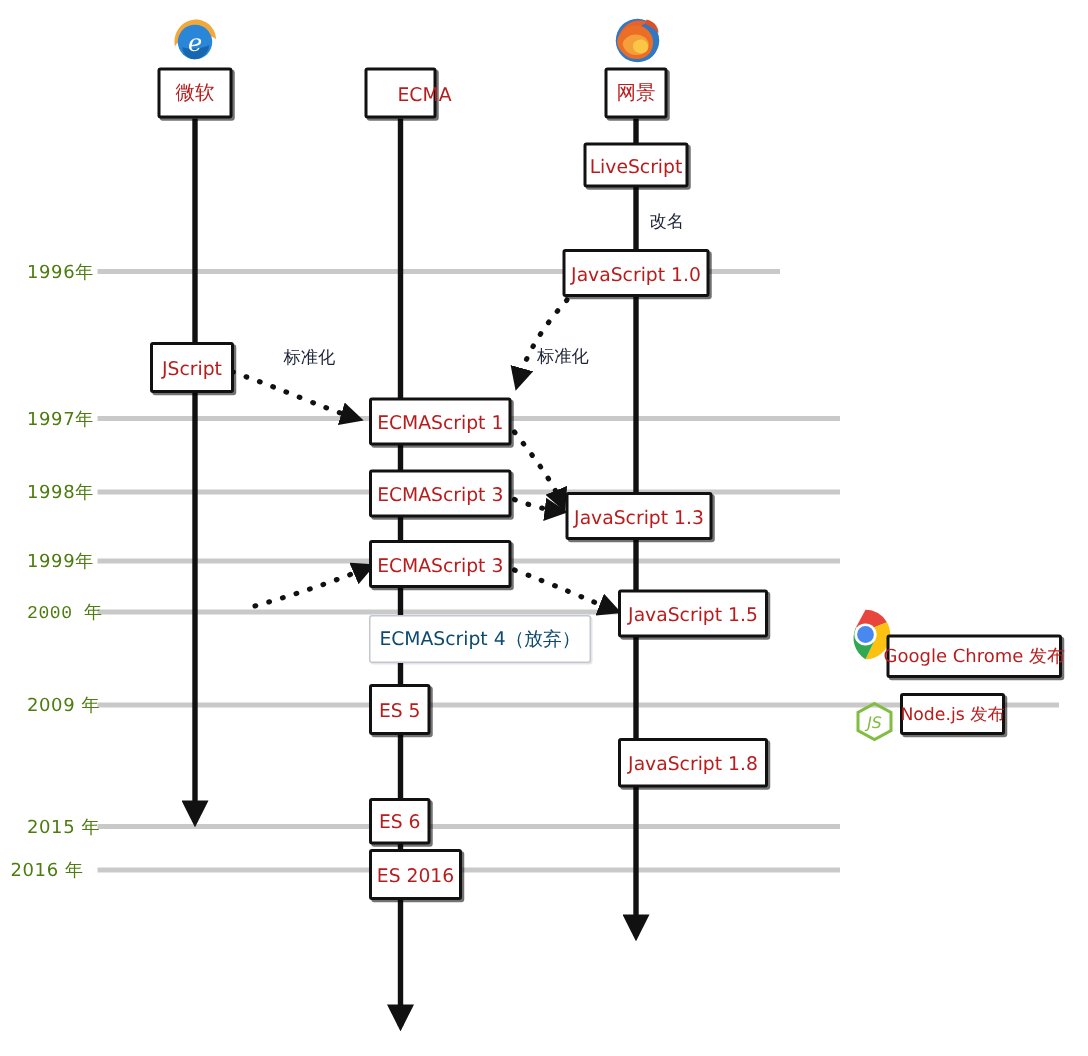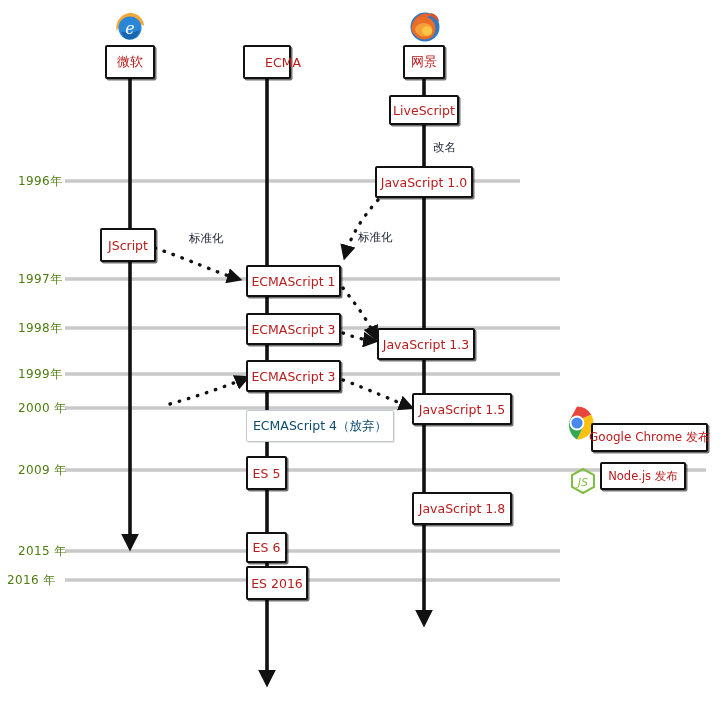--- a/index.html
+++ b/index.html
@@ -138,21 +138,21 @@
     <g transform="translate(570,468)">
       <path d="M 13 1 L 24 7 L 24 19 L 13 25 L 2 19 L 2 7 Z" fill="none" stroke="#80bd41" stroke-width="2"></path>
       <text x="13" y="17.5" font-family="DejaVu Sans, sans-serif" font-size="10.5" font-style="italic" fill="#80bd41" text-anchor="middle">JS</text>
     </g>
   </svg>
 
   <div class="year-label" style="left:18px; top:173px;">1996年</div>
   <div class="year-label" style="left:18px; top:271px;">1997年</div>
   <div class="year-label" style="left:18px; top:320px;">1998年</div>
   <div class="year-label" style="left:18px; top:366px;">1999年</div>
-  <div class="year-label" style="left:18px; top:400px;">2000 年</div>
+  <div class="year-label" style="left:18px; top:400px;font-family:Liberation Mono, monospace;">2000 年</div>
   <div class="year-label" style="left:18px; top:462px;">2009 年</div>
   <div class="year-label" style="left:18px; top:543px;">2015 年</div>
   <div class="year-label" style="left:7px; top:572px;">2016 年</div>
 
   <div class="node-box cjk" style="left:105px; top:45px; width:50px; height:34px;">微软</div>
   <div class="node-box" style="left:243px; top:45px; width:48px; height:34px;padding-left:32px;">ECMA</div>
   <div class="node-box cjk" style="left:403px; top:45px; width:42px; height:34px;">网景</div>
 
   <div class="node-box" style="left:100px; top:228px; width:56px; height:34px;">JScript</div>
 
@@ -165,19 +165,19 @@
   <div class="node-box" style="left:246px; top:360px; width:95px; height:32px;">ECMAScript 3</div>
   <div class="node-box faded" style="left:246px; top:410px; width:148px; height:32px;">ECMAScript 4（放弃）</div>
   <div class="node-box" style="left:412px; top:393px; width:100px; height:32px;">JavaScript 1.5</div>
 
   <div class="node-box" style="left:246px; top:456px; width:41px; height:34px;">ES 5</div>
   <div class="node-box" style="left:412px; top:492px; width:100px; height:33px;">JavaScript 1.8</div>
   <div class="node-box" style="left:246px; top:532px; width:41px; height:31px;">ES 6</div>
   <div class="node-box" style="left:246px; top:566px; width:62px; height:34px;">ES 2016</div>
 
   <div class="node-box cjk" style="left:591px; top:423px; width:117px; height:29px; font-size:12px;">Google Chrome 发布</div>
-  <div class="node-box cjk" style="left:600px; top:462px; width:86px; height:28px; font-size:11.5px;">Node.js 发布</div>
+  <div class="node-box cjk" style="left:600px; top:462px; width:70px; height:28px; font-size:11.5px;">Node.js 发布</div>
 
   <div class="edge-label" style="left:189px; top:231px;">标准化</div>
   <div class="edge-label" style="left:358px; top:230px;">标准化</div>
   <div class="edge-label" style="left:433px; top:140px;">改名</div>
 
 </div>
 
 </body></html>

